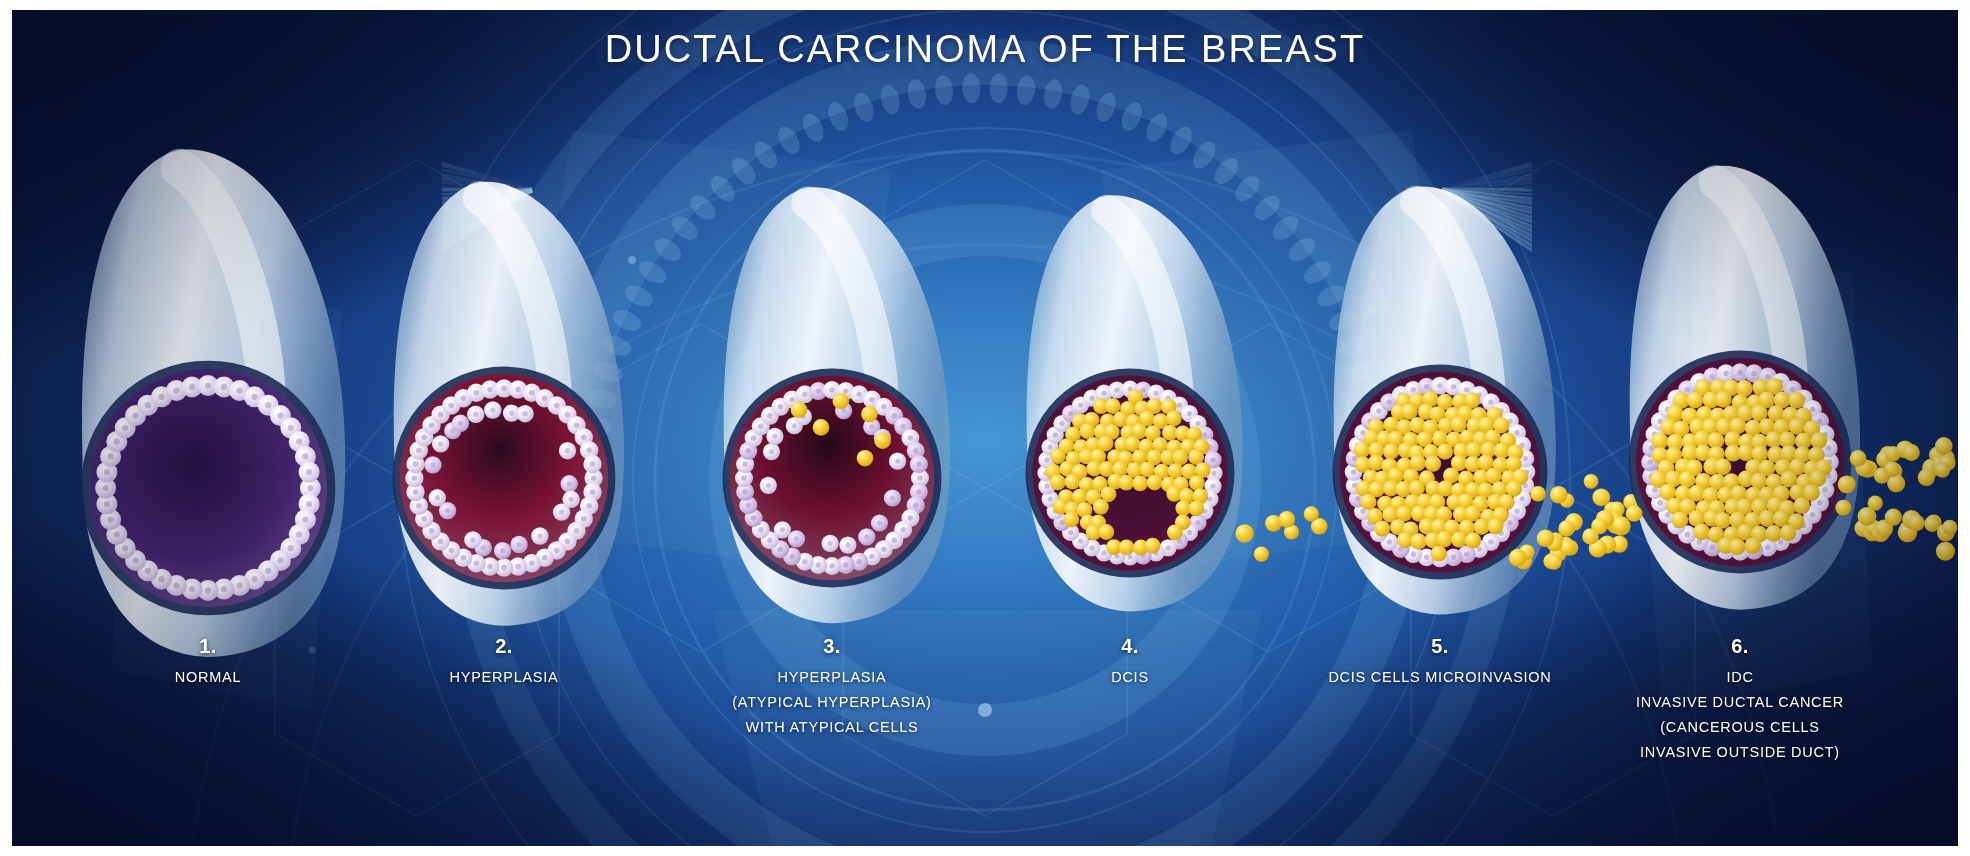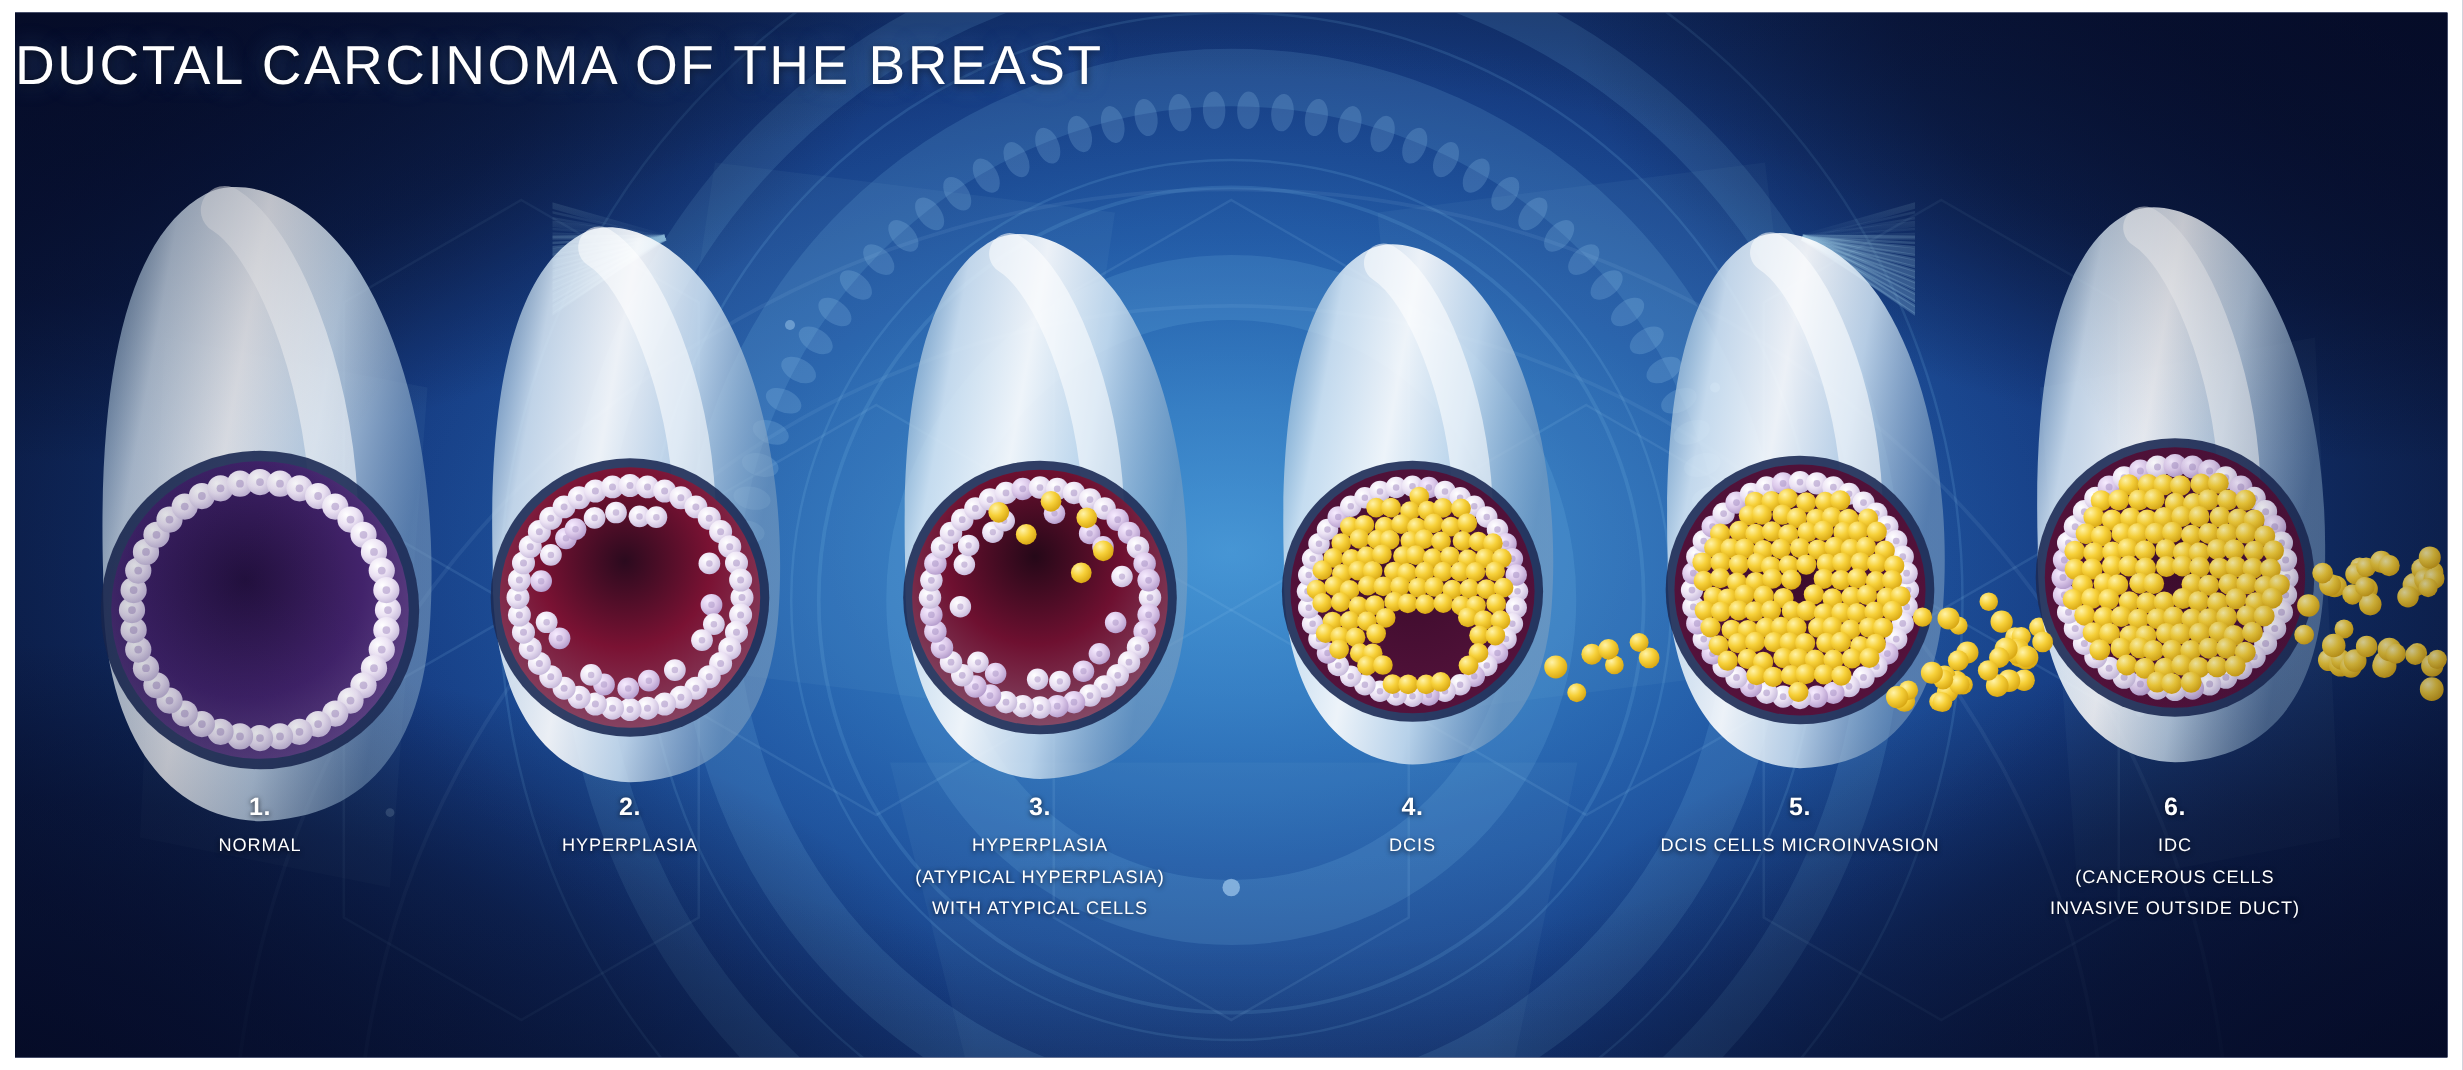--- a/index.html
+++ b/index.html
@@ -38,23 +38,23 @@
   }
   .bg-svg{position:absolute;inset:0;}
   .bg-vign{
     position:absolute;inset:0;
     background:radial-gradient(ellipse 70% 80% at 50% 48%, rgba(0,0,0,0) 52%, rgba(5,12,40,0.42) 88%, rgba(4,10,34,0.6) 100%);
   }
 
   
   #title{
     position:absolute; top:18px; left:0; width:100%;
-    text-align:left;
+    text-align:center;
     color:#ffffff;
-    font-size:44px;
+    font-size:38px;
     letter-spacing:2.0px;
     font-weight:400;
     text-shadow:0 2px 7px rgba(0,0,0,.55), 0 0 18px rgba(120,180,255,.35);
     white-space:nowrap;
   }
 
   
   .duct{position:absolute;top:0;}
 
   
@@ -1376,19 +1376,20 @@
           <div class="cap-num">4.</div>
           <div class="cap-line">DCIS</div>
         </div>
         <div class="caption" style="left: 1198px; top: 625px; width: 460px;">
           <div class="cap-num">5.</div>
           <div class="cap-line">DCIS CELLS MICROINVASION</div>
         </div>
         <div class="caption" style="left: 1498px; top: 625px; width: 460px;">
           <div class="cap-num">6.</div>
           <div class="cap-line">IDC</div>
+          <div class="cap-line">INVASIVE DUCTAL CANCER</div>
           <div class="cap-line">(CANCEROUS CELLS</div>
           <div class="cap-line">INVASIVE OUTSIDE DUCT)</div>
         </div>
       </div>
 
   </div>
 </div>
 
 </body></html>

